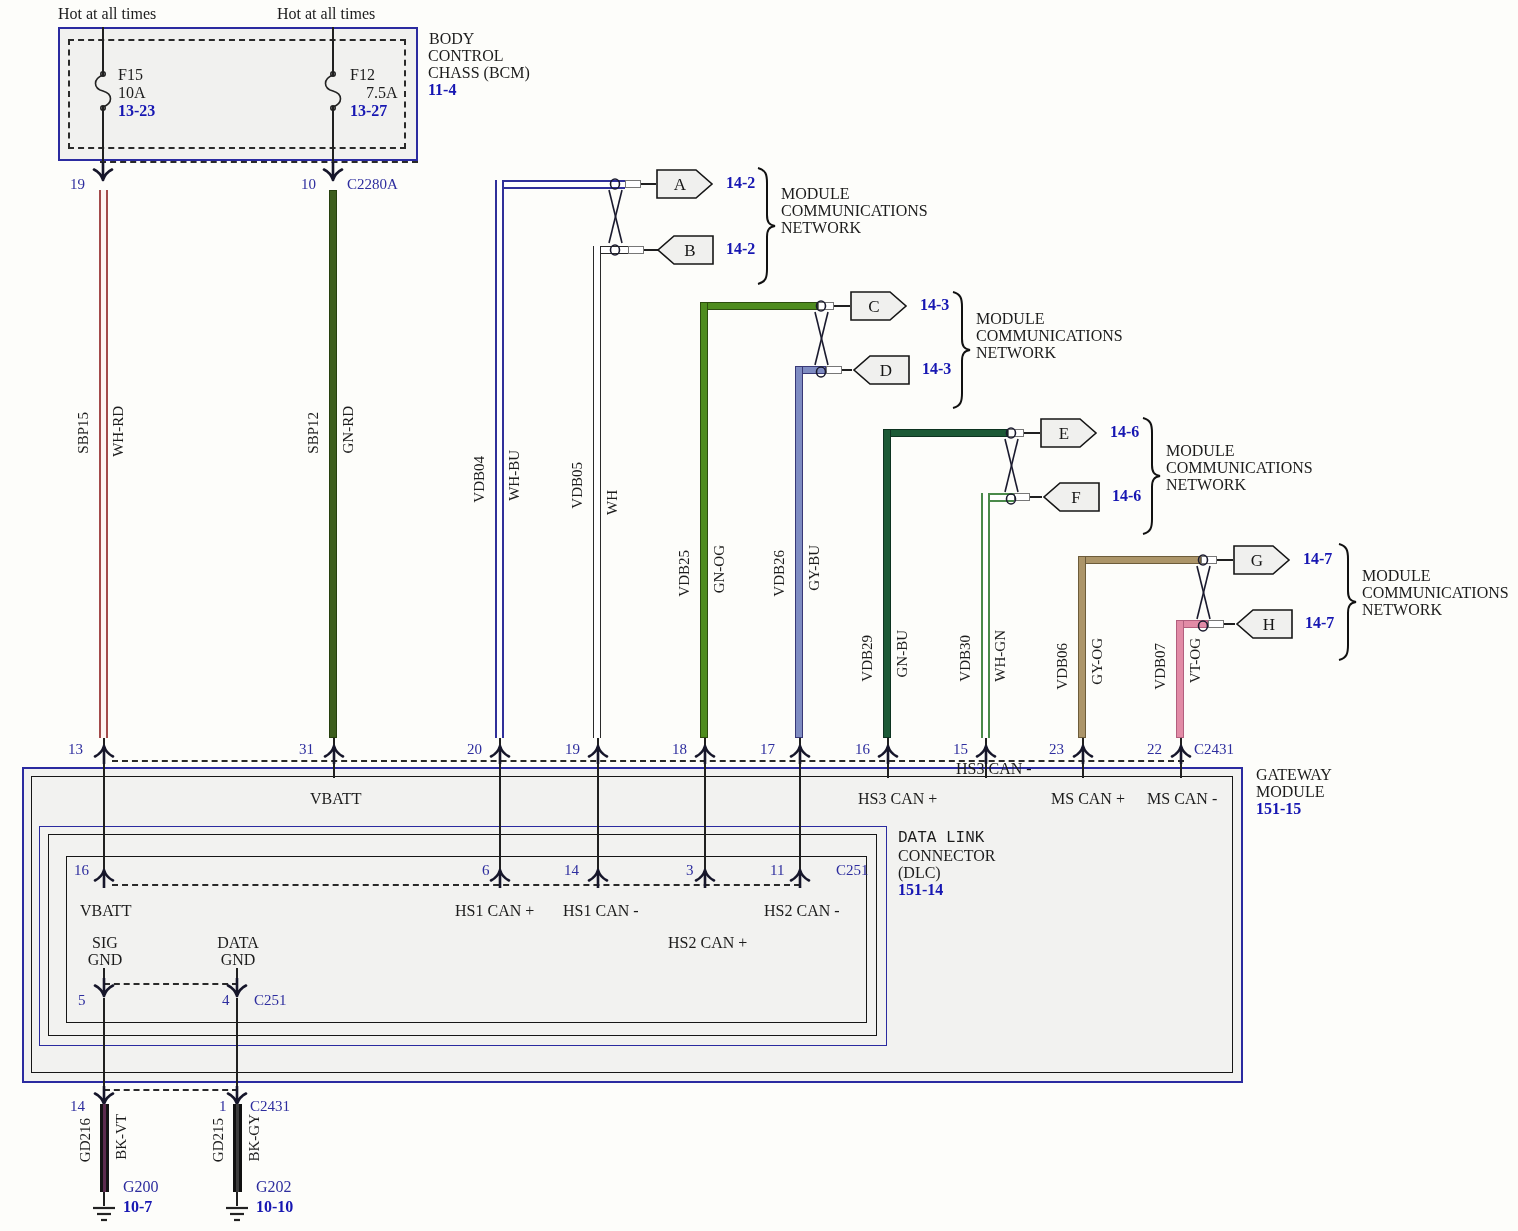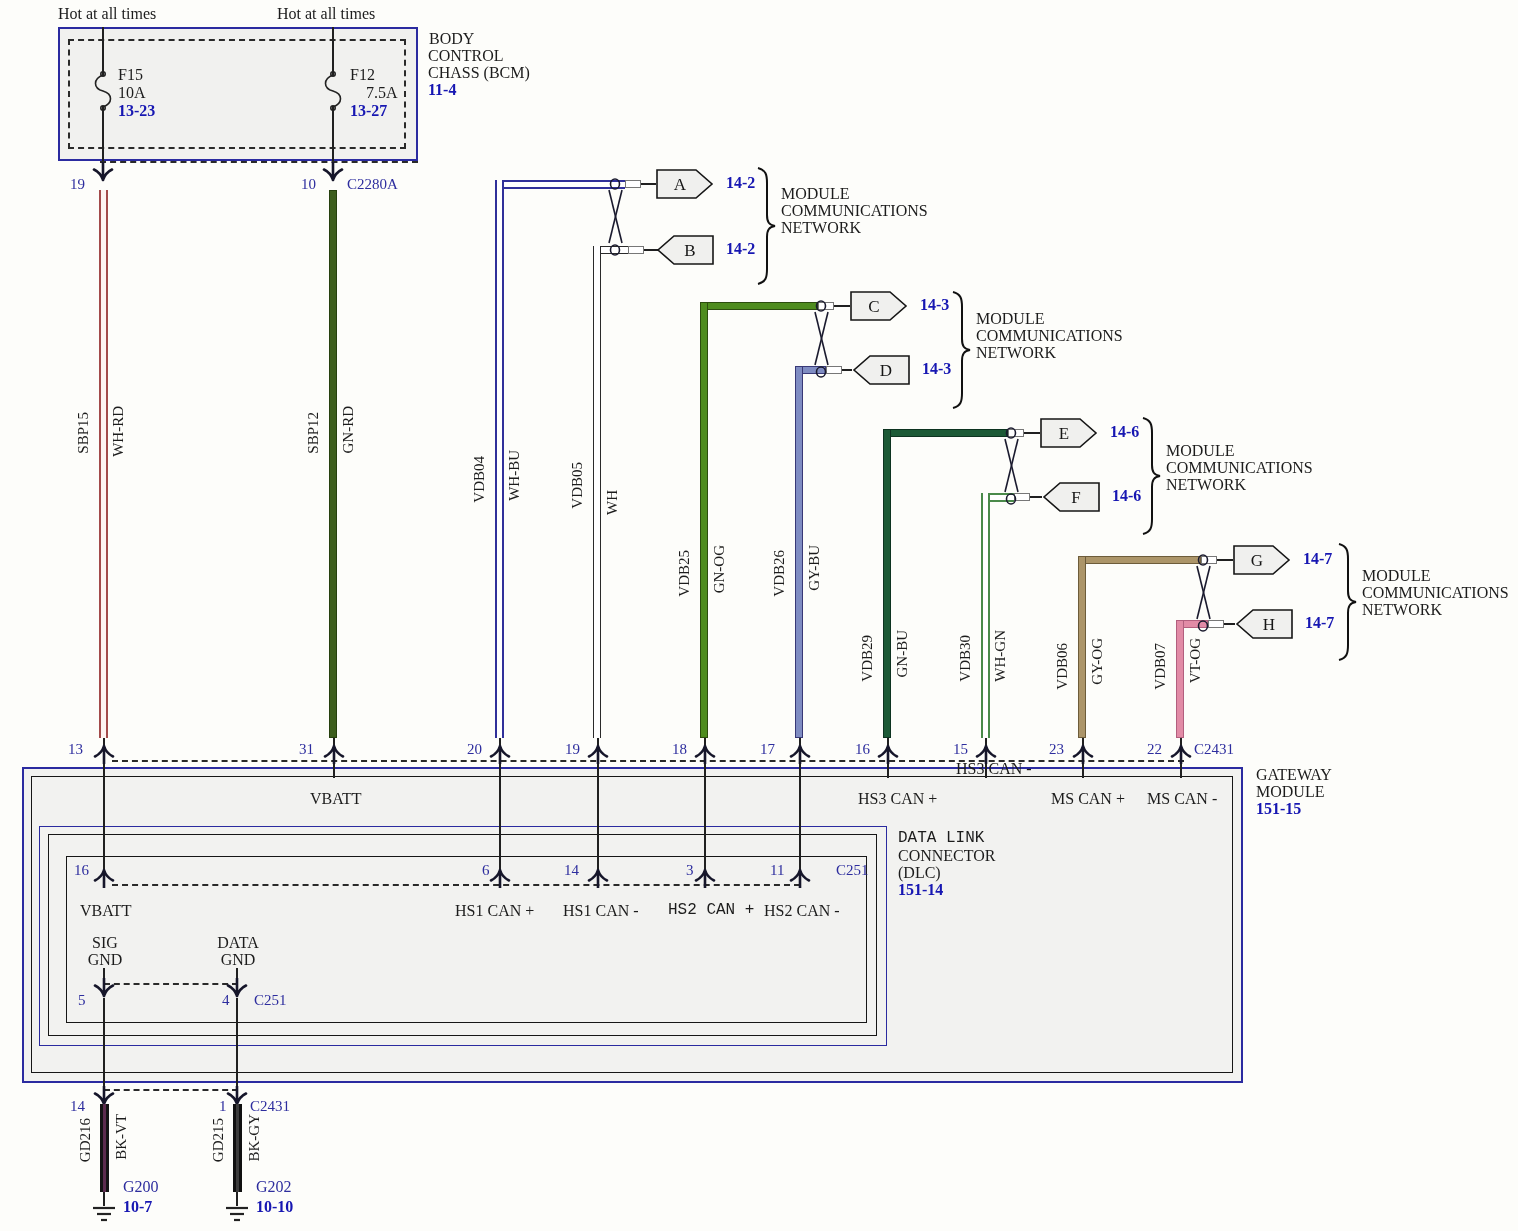--- a/index.html
+++ b/index.html
@@ -354,21 +354,21 @@
   <div class="ts blue" style="left:74px;top:862px;">16</div>
   <div class="ts blue" style="left:482px;top:862px;">6</div>
   <div class="ts blue" style="left:564px;top:862px;">14</div>
   <div class="ts blue" style="left:686px;top:862px;">3</div>
   <div class="ts blue" style="left:770px;top:862px;">11</div>
   <div class="ts blue" style="left:836px;top:862px;">C251</div>
 
   <div class="t" style="left:80px;top:902px;">VBATT</div>
   <div class="t" style="left:455px;top:902px;">HS1 CAN +</div>
   <div class="t" style="left:563px;top:902px;">HS1 CAN -</div>
-  <div class="t" style="left:668px;top:902px;font-family:Liberation Mono, monospace;">HS2 CAN +</div>
+  <div class="t" style="left:668px;top:934px;">HS2 CAN +</div>
   <div class="t" style="left:764px;top:902px;">HS2 CAN -</div>
 
   <div class="t" style="left:85px;top:934px;width:40px;text-align:center;font-family:Liberation Serif, serif;">SIG</div>
   <div class="t" style="left:85px;top:951px;width:40px;text-align:center;">GND</div>
   <div class="t" style="left:210px;top:934px;width:56px;text-align:center;">DATA</div>
   <div class="t" style="left:210px;top:951px;width:56px;text-align:center;">GND</div>
 
   <div class="vline" style="left:103px;top:968px;height:14px;"></div>
   <div class="vline" style="left:236px;top:968px;height:14px;"></div>
   <div class="dash-h" style="left:104px;top:983px;width:134px;"></div>

